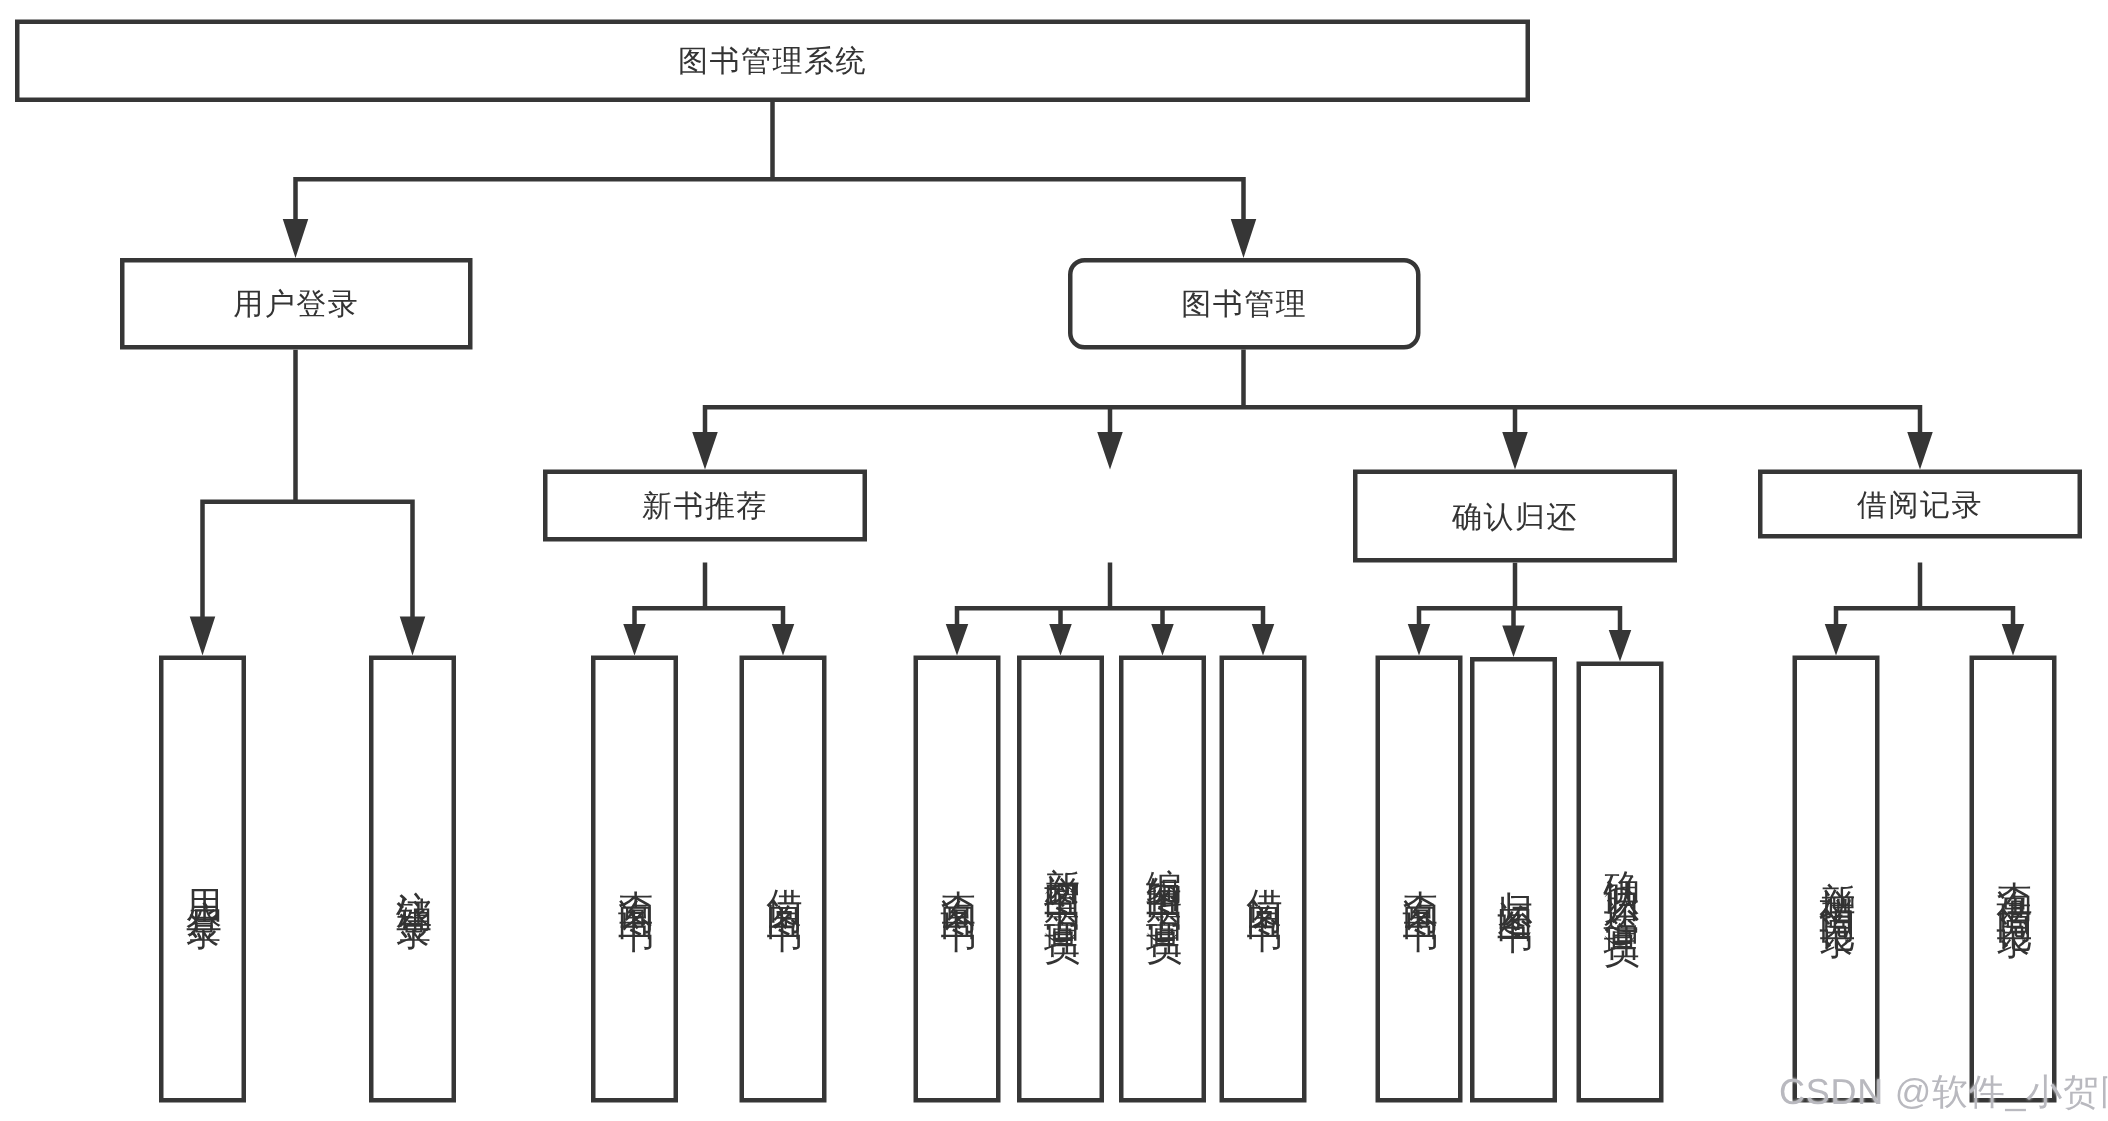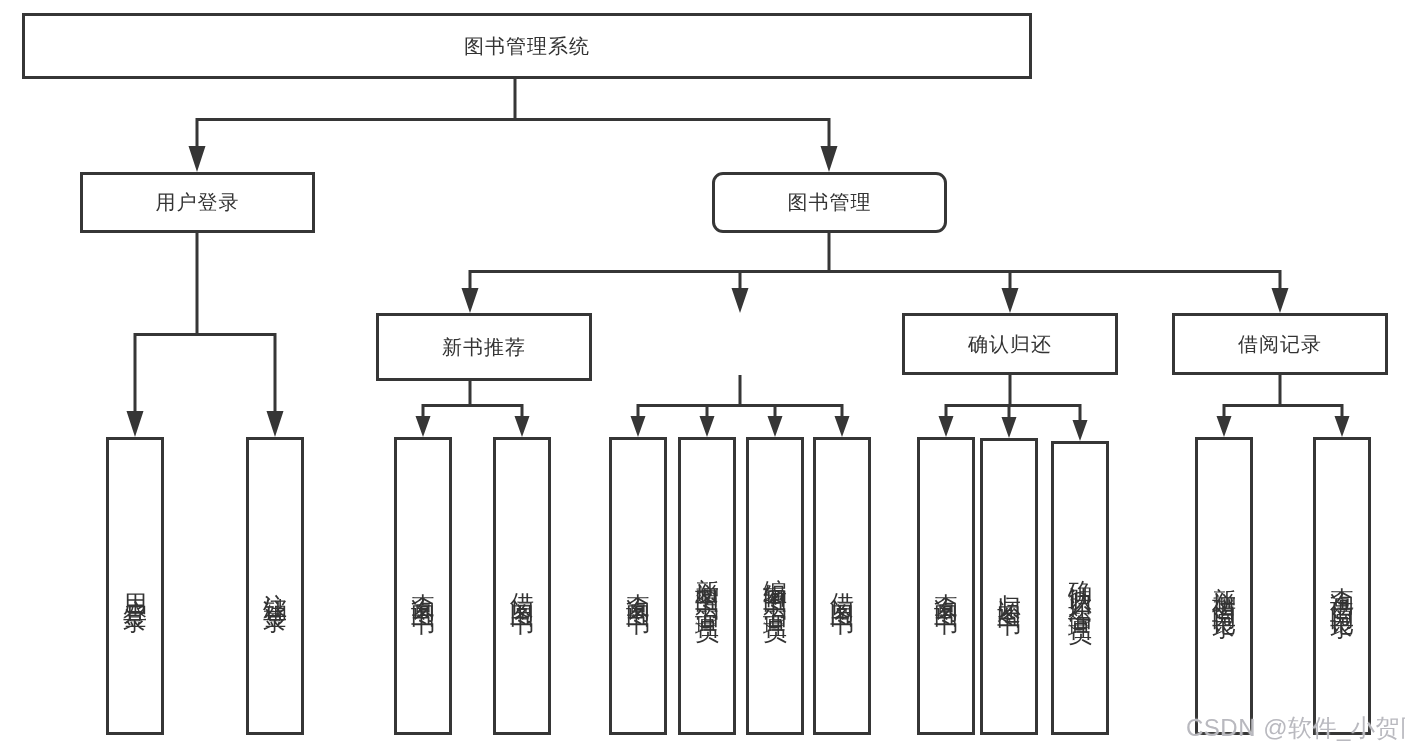--- a/index.html
+++ b/index.html
@@ -53,28 +53,28 @@
     <g>
       <path class="ln" d="M1010 375 V406 M946 421 V405.5 H1080 V424 M1009 407 V421"></path>
       <path class="ar" d="M946 437 l-7.5 -21 h15 Z M1009 438 l-7.5 -21 h15 Z M1080 441 l-7.5 -21 h15 Z"></path>
     </g>
     <g>
       <path class="ln" d="M1280 375 V406 M1224 421 V405.5 H1342 V421"></path>
       <path class="ar" d="M1224 437 l-7.5 -21 h15 Z M1342 437 l-7.5 -21 h15 Z"></path>
     </g>
   </svg>
 
-  <div class="box" style="left:10px;top:13px;width:1010px;height:66px;margin-left:12px;">图书管理系统</div>
+  <div class="box" style="left:10px;top:13px;width:1010px;height:55px;">图书管理系统</div>
 
   <div class="box" style="left:80px;top:172px;width:235px;height:61px;">用户登录</div>
   <div class="box" style="left:712px;top:172px;width:235px;height:61px;border-radius:11px;">图书管理</div>
 
-  <div class="box" style="left:376px;top:313px;width:216px;height:68px;font-family:Liberation Mono, monospace;">新书推荐</div>
+  <div class="box" style="left:362px;top:313px;width:216px;height:48px;font-family:Liberation Mono, monospace;">新书推荐</div>
   <div class="box" style="left:902px;top:313px;width:216px;height:62px;">确认归还</div>
-  <div class="box" style="left:1172px;top:313px;width:216px;height:62px;">借阅记录</div>
+  <div class="box" style="left:1172px;top:313px;width:216px;height:46px;">借阅记录</div>
 
   <div class="vbox" style="left:106px;top:437px;width:58px;height:298px;">
     <span>用户登录</span>
   </div>
   <div class="vbox" style="left:246px;top:437px;width:58px;height:298px;">
     <span>注销登录</span>
   </div>
 
   <div class="vbox" style="left:394px;top:437px;width:58px;height:298px;">
     <span>查询图书</span>

